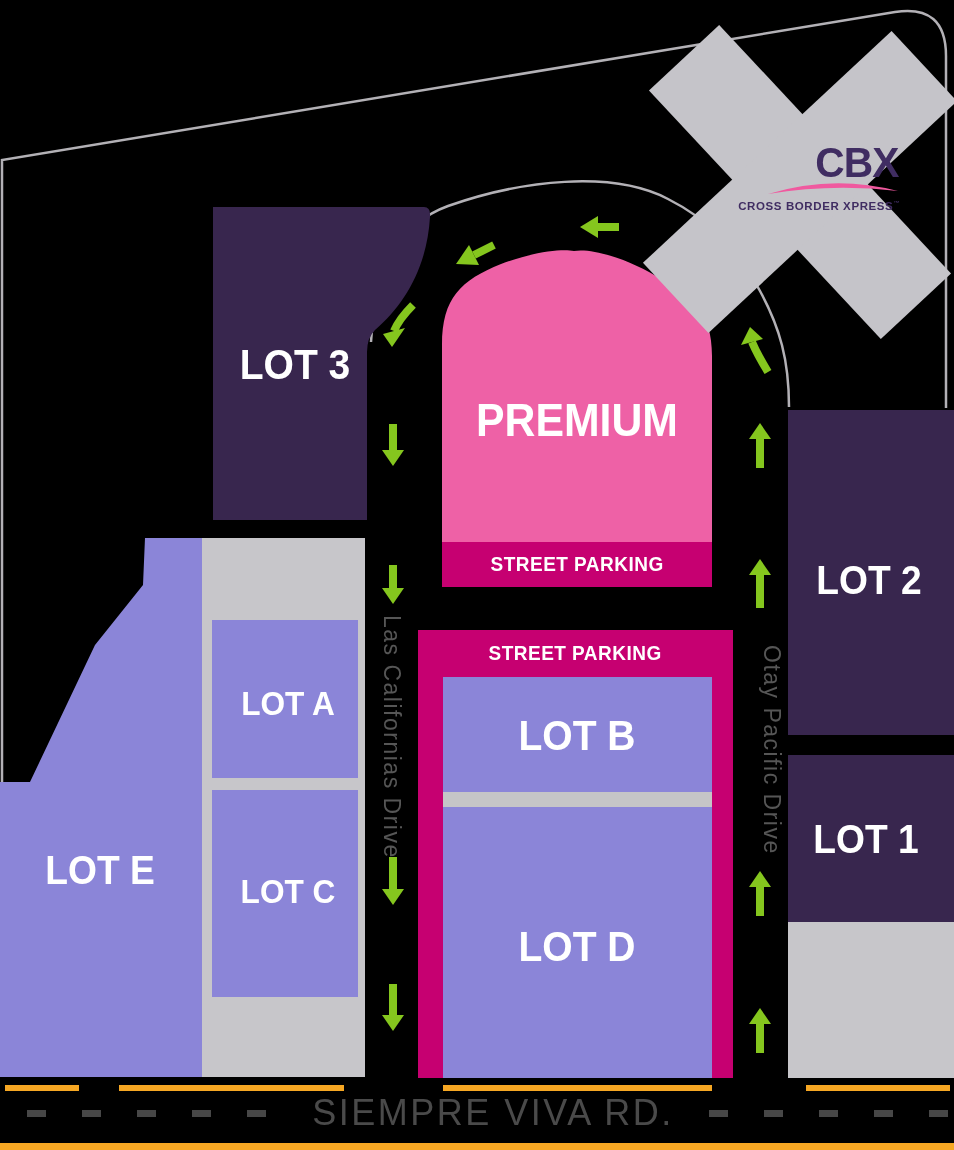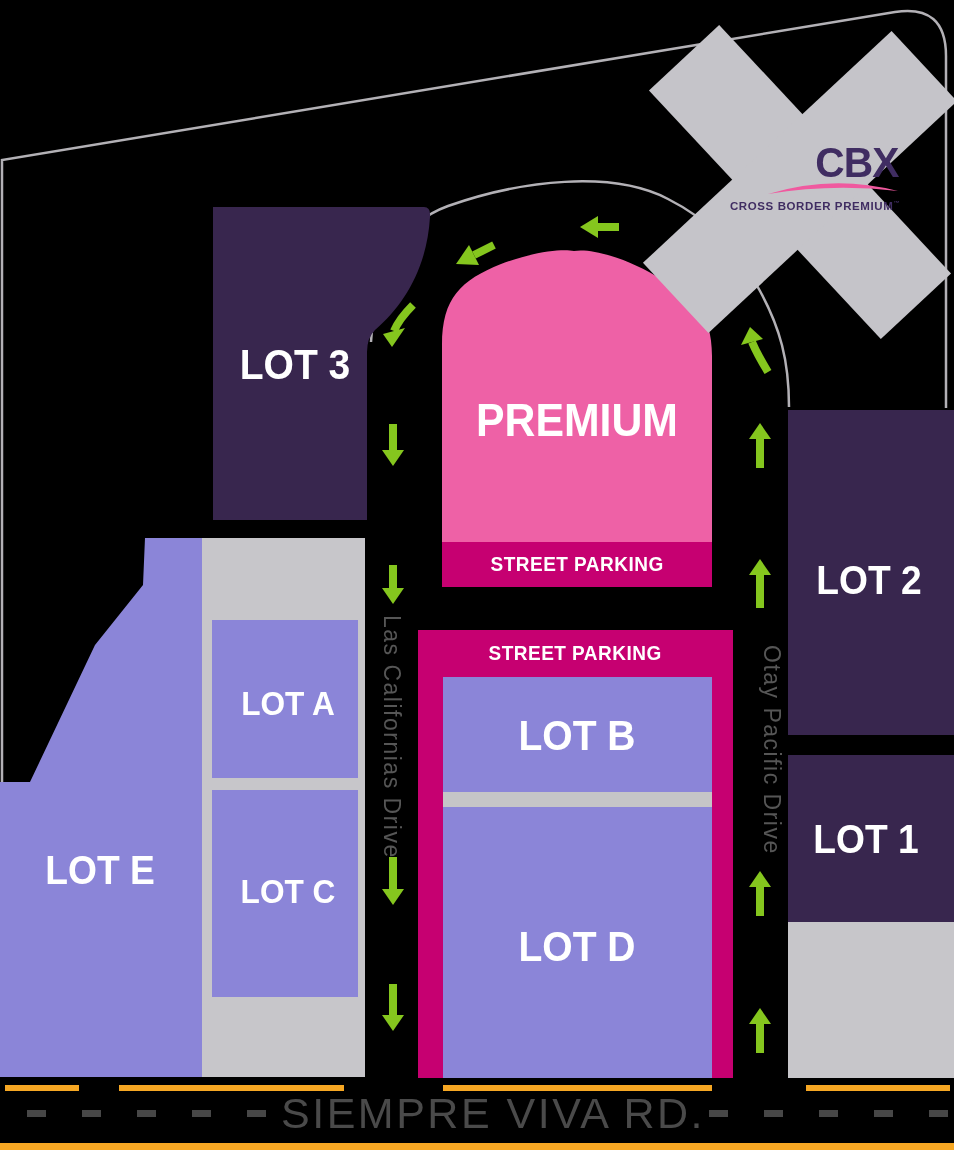--- a/index.html
+++ b/index.html
@@ -26,21 +26,21 @@
   }
   .road-label{
     position:absolute;writing-mode:vertical-rl;color:var(--road-label-gray);
     font-size:23px;letter-spacing:1.5px;white-space:nowrap;
   }
   .curb{position:absolute;height:6px;background:var(--orange);top:1085px;}
   #bottom-line{position:absolute;left:0;top:1143px;width:954px;height:7px;background:var(--orange);}
   #siempre-viva{
     position:absolute;left:293px;top:1094px;width:400px;height:38px;
     display:flex;align-items:center;justify-content:center;
-    color:var(--street-text-gray);font-size:43px;letter-spacing:2.5px;
+    color:var(--street-text-gray);font-size:36px;letter-spacing:2.5px;
     font-weight:normal;white-space:nowrap;
   }
   .dash-row{position:absolute;top:1110px;display:flex;gap:36px;}
   .dash{width:19px;height:7px;background:var(--dash-gray);}
   #cbx-logo{
     position:absolute;left:700px;top:142px;width:200px;text-align:right;line-height:1;
   }
   #cbx-brand{
     color:var(--logo-purple);font-size:42px;font-weight:bold;letter-spacing:-1px;
     display:inline-block;transform:scaleX(0.97);
@@ -106,21 +106,21 @@
   <div class="lot-label" style="left:577px;top:947px;font-size:42px">LOT D</div>
   <div class="lot-label" style="left:100px;top:870px;font-size:40px">LOT E</div>
 
   <div id="cbx-logo">
     <div id="cbx-brand">CBX</div>
     <div style="margin-top:-2px;">
       <svg width="134" height="13" viewBox="0 0 134 13">
         <path d="M2,12 Q67,-8 132,9 Q67,1 2,12 Z" style="fill:var(--logo-pink)"></path>
       </svg>
     </div>
-    <div id="cbx-tagline"><span>CROSS BORDER PREMIUM</span><sup>™</sup></div>
+    <div id="cbx-tagline"><span>CROSS BORDER XPRESS</span><sup>™</sup></div>
   </div>
 
   <svg class="abs" style="left:0;top:0" width="954" height="1150" viewBox="0 0 954 1150">
     <g style="stroke:var(--green);stroke-width:8;fill:none">
       <path d="M393,424 L393,451"></path>
       <path d="M393,565 L393,589"></path>
       <path d="M393,857 L393,890"></path>
       <path d="M393,984 L393,1016"></path>
       <path d="M760,468 L760,438"></path>
       <path d="M760,608 L760,574"></path>

